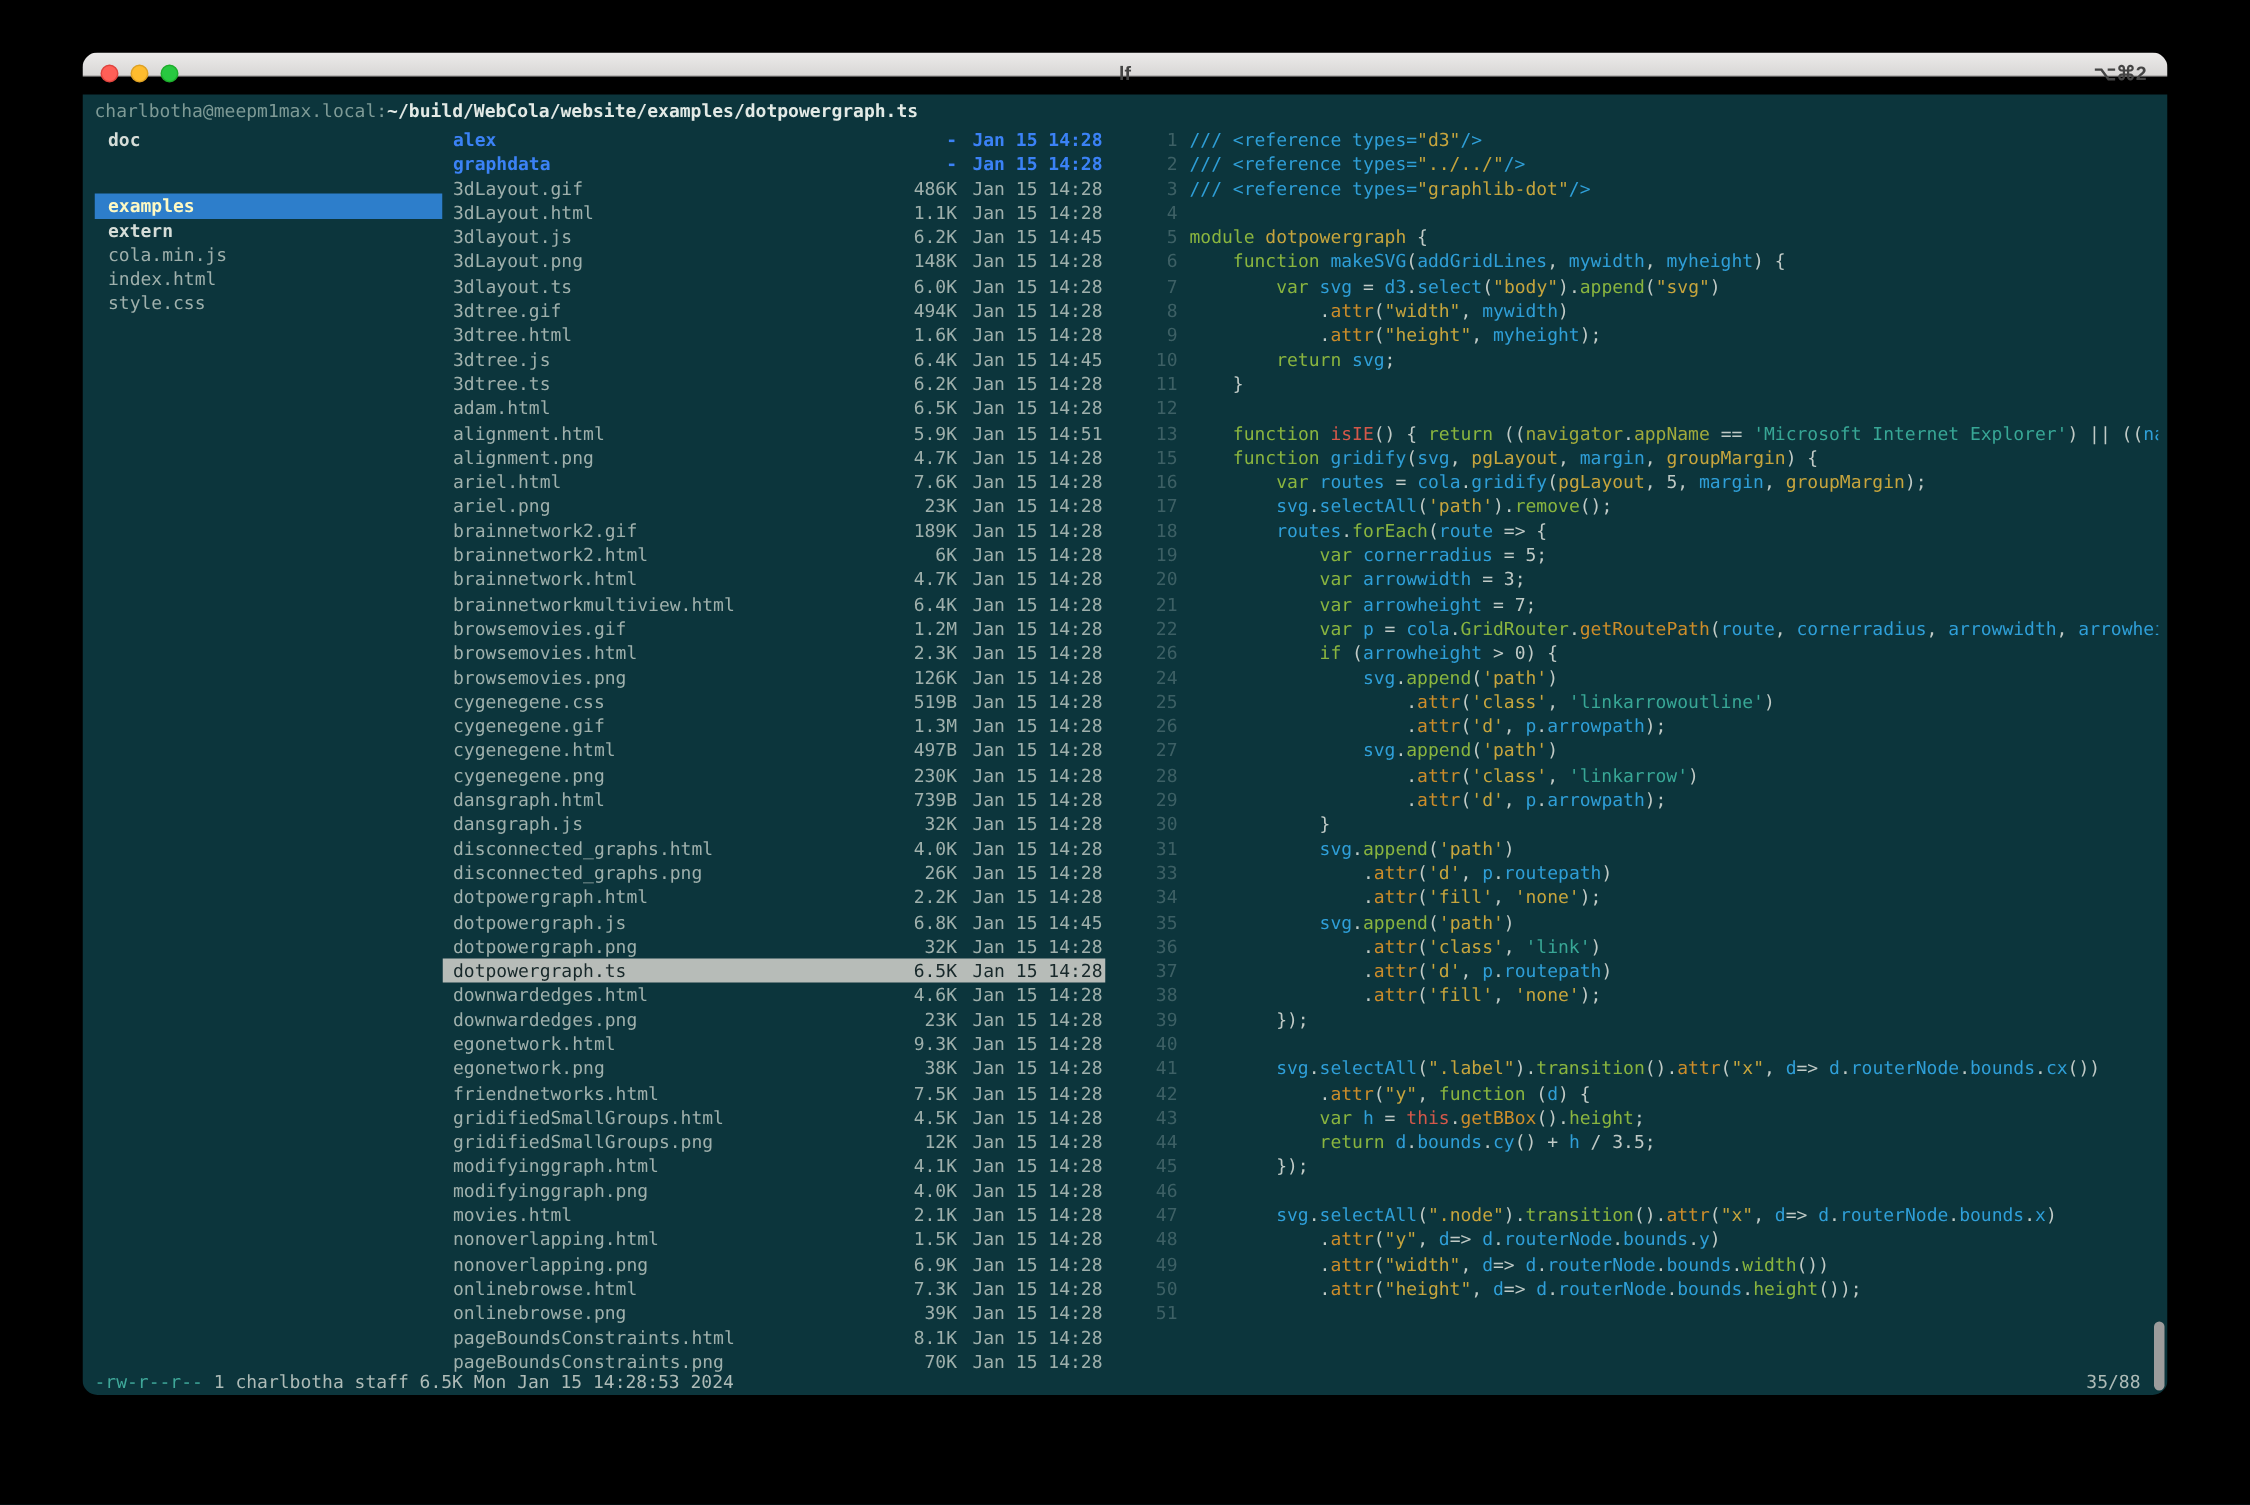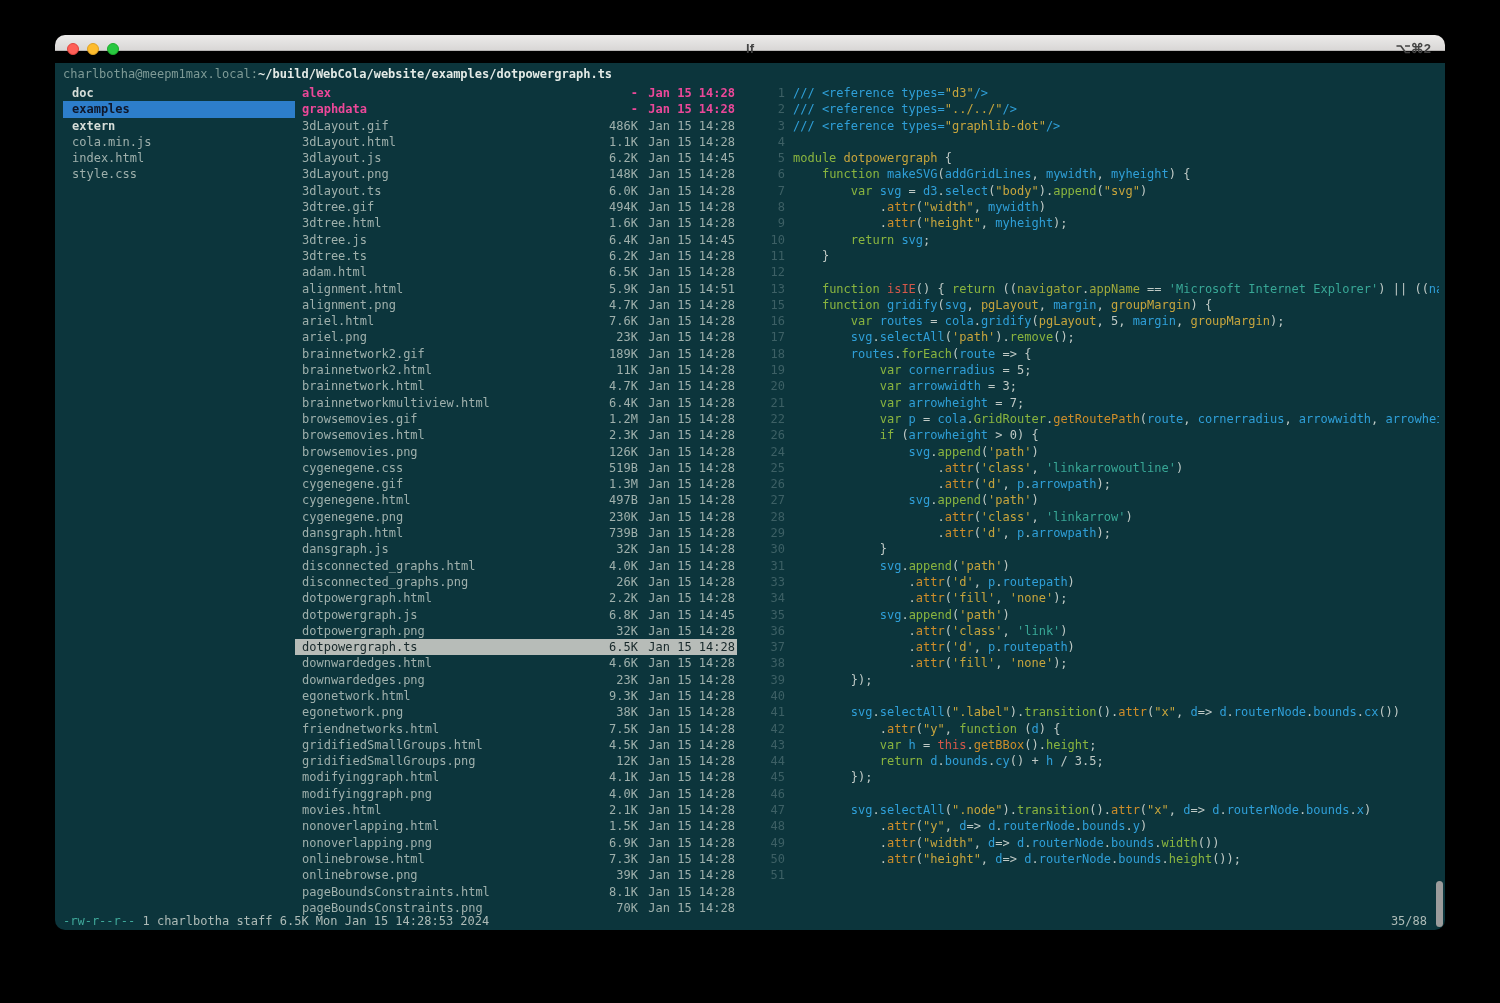--- a/index.html
+++ b/index.html
@@ -22,23 +22,23 @@
   .pathline { position:absolute; left:8px; top:4px; white-space:pre; }
   .pathline .userhost { color:#7e9a96; }
   .pathline .sep { color:#7e9a96; }
   .pathline .path { color:#e3eae6; font-weight:bold; }
   .pane { position:absolute; top:22px; height:832px; overflow:hidden; }
   .pane-left { left:8px; width:232px; }
   .pane-mid { left:240px; width:442px; }
   .pane-right { left:690px; width:694px; }
   .row { height:16.3px; line-height:16.3px; white-space:pre; padding-left:9px; color:#9fb0ac; }
   .row.dir { color:#d6ddd8; font-weight:bold; }
-  .row.sel-blue { background:#2d7ecb; color:#0f172a; }
+  .row.sel-blue { background:#2d7ecb; color:#fef9c3;margin-top:28px; }
   .frow { display:flex; height:16.3px; line-height:16.3px; white-space:pre; padding:0 2px 0 7px; color:#9fb0ac; }
-  .frow.dir { color:#ec4899; font-weight:bold; }
+  .frow.dir { color:#3b82f6; font-weight:bold; }
   .frow.sel-gray { background:#b7bcb8; color:#17282a; }
   .fname { flex:1 1 auto; overflow:hidden; }
   .fsize { flex:0 0 36px; text-align:right; }
   .fdate { flex:0 0 90px; text-align:right; margin-left:7px; }
   .cline { display:flex; height:16.3px; line-height:16.3px; white-space:pre; }
   .lnum { flex:0 0 40px; text-align:right; color:#3d6065; }
   .ctext { margin-left:8px; flex:1 1 auto; overflow:hidden; }
   .c-w { color:#c0cac6; }
   .c-g { color:#8ab53f; }
   .c-b { color:#2f9fd8; }
@@ -86,21 +86,21 @@
         <div class="frow"><span class="fname">3dtree.gif</span><span class="fsize">494K</span><span class="fdate">Jan 15 14:28</span></div>
         <div class="frow"><span class="fname">3dtree.html</span><span class="fsize">1.6K</span><span class="fdate">Jan 15 14:28</span></div>
         <div class="frow"><span class="fname">3dtree.js</span><span class="fsize">6.4K</span><span class="fdate">Jan 15 14:45</span></div>
         <div class="frow"><span class="fname">3dtree.ts</span><span class="fsize">6.2K</span><span class="fdate">Jan 15 14:28</span></div>
         <div class="frow"><span class="fname">adam.html</span><span class="fsize">6.5K</span><span class="fdate">Jan 15 14:28</span></div>
         <div class="frow"><span class="fname">alignment.html</span><span class="fsize">5.9K</span><span class="fdate">Jan 15 14:51</span></div>
         <div class="frow"><span class="fname">alignment.png</span><span class="fsize">4.7K</span><span class="fdate">Jan 15 14:28</span></div>
         <div class="frow"><span class="fname">ariel.html</span><span class="fsize">7.6K</span><span class="fdate">Jan 15 14:28</span></div>
         <div class="frow"><span class="fname">ariel.png</span><span class="fsize">23K</span><span class="fdate">Jan 15 14:28</span></div>
         <div class="frow"><span class="fname">brainnetwork2.gif</span><span class="fsize">189K</span><span class="fdate">Jan 15 14:28</span></div>
-        <div class="frow"><span class="fname">brainnetwork2.html</span><span class="fsize">11K</span><span class="fdate">Jan 15 14:28</span></div>
+        <div class="frow"><span class="fname">brainnetwork2.html</span><span class="fsize">6K</span><span class="fdate">Jan 15 14:28</span></div>
         <div class="frow"><span class="fname">brainnetwork.html</span><span class="fsize">4.7K</span><span class="fdate">Jan 15 14:28</span></div>
         <div class="frow"><span class="fname">brainnetworkmultiview.html</span><span class="fsize">6.4K</span><span class="fdate">Jan 15 14:28</span></div>
         <div class="frow"><span class="fname">browsemovies.gif</span><span class="fsize">1.2M</span><span class="fdate">Jan 15 14:28</span></div>
         <div class="frow"><span class="fname">browsemovies.html</span><span class="fsize">2.3K</span><span class="fdate">Jan 15 14:28</span></div>
         <div class="frow"><span class="fname">browsemovies.png</span><span class="fsize">126K</span><span class="fdate">Jan 15 14:28</span></div>
         <div class="frow"><span class="fname">cygenegene.css</span><span class="fsize">519B</span><span class="fdate">Jan 15 14:28</span></div>
         <div class="frow"><span class="fname">cygenegene.gif</span><span class="fsize">1.3M</span><span class="fdate">Jan 15 14:28</span></div>
         <div class="frow"><span class="fname">cygenegene.html</span><span class="fsize">497B</span><span class="fdate">Jan 15 14:28</span></div>
         <div class="frow"><span class="fname">cygenegene.png</span><span class="fsize">230K</span><span class="fdate">Jan 15 14:28</span></div>
         <div class="frow"><span class="fname">dansgraph.html</span><span class="fsize">739B</span><span class="fdate">Jan 15 14:28</span></div>

